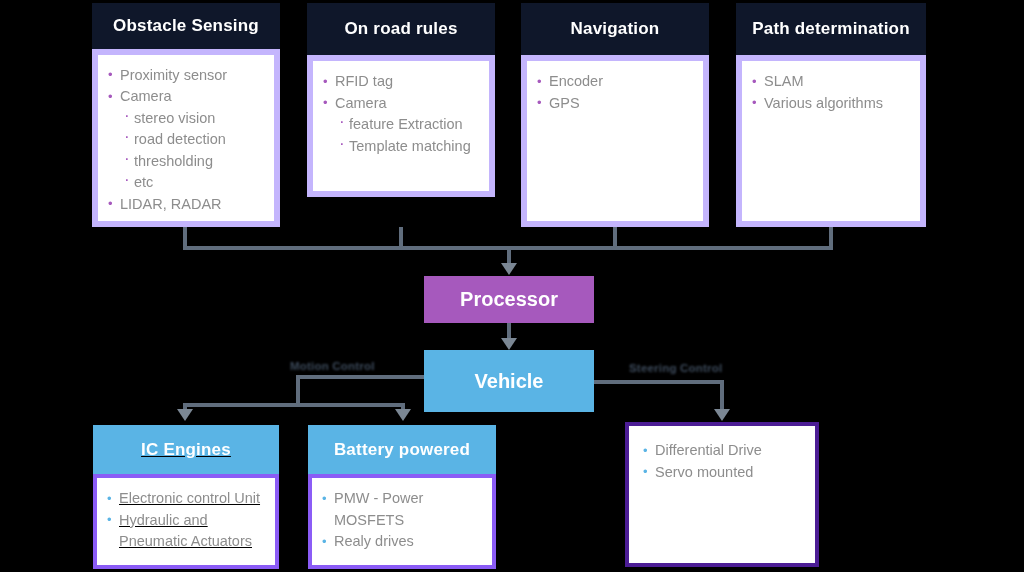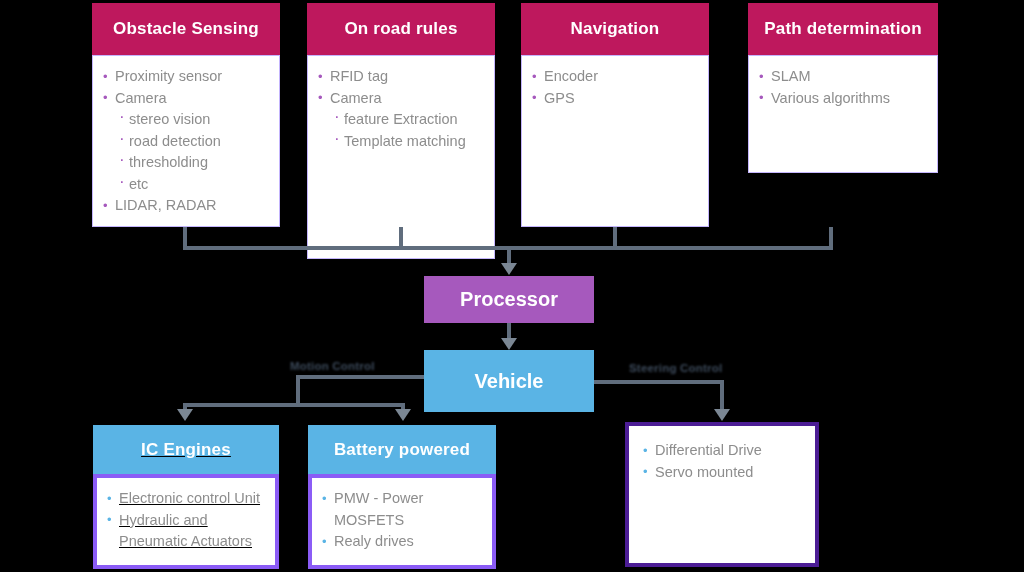--- a/index.html
+++ b/index.html
@@ -19,23 +19,23 @@
     font-size: 17px;
     text-align: center;
     letter-spacing: .2px;
     display: flex; align-items: center; justify-content: center;
   }
   .card .body {
     flex: 1;
     background: #ffffff;
     padding: 10px 8px 6px 10px;
   }
-  .card.purple { background: #be185d; }
+  .card.purple { background: #0f172a; }
   .card.blue   { background: #5ab4e5; }
-  .card.purple .body { border: 1px solid #c4b5fd; }
+  .card.purple .body { border: 6px solid #c4b5fd; }
   .card.blue   .body { border: 4px solid #8b5cf6; }
 
   ul { list-style: none; }
   li {
     color: #8d8d8d;
     font-size: 14.5px;
     line-height: 21.5px;
     position: relative;
     padding-left: 12px;
     white-space: nowrap;
@@ -107,21 +107,21 @@
         <li>Camera</li>
         <li class="sub">stereo vision</li>
         <li class="sub">road detection</li>
         <li class="sub">thresholding</li>
         <li class="sub">etc</li>
         <li>LIDAR, RADAR</li>
       </ul>
     </div>
   </div>
 
-  <div class="card purple" style="left:307px; top:3px; width:188px; height:256px;">
+  <div class="card purple" style="left:307px; top:3px; width:188px; height:194px;">
     <div class="hdr" style="height:52px;">On road rules</div>
     <div class="body">
       <ul>
         <li>RFID tag</li>
         <li>Camera</li>
         <li class="sub">feature Extraction</li>
         <li class="sub">Template matching</li>
       </ul>
     </div>
   </div>
@@ -129,21 +129,21 @@
   <div class="card purple" style="left:521px; top:3px; width:188px; height:224px;">
     <div class="hdr" style="height:52px;">Navigation</div>
     <div class="body">
       <ul>
         <li>Encoder</li>
         <li>GPS</li>
       </ul>
     </div>
   </div>
 
-  <div class="card purple" style="left:736px; top:3px; width:190px; height:170px;margin-left:12px;">
+  <div class="card purple" style="left:736px; top:3px; width:190px; height:224px;">
     <div class="hdr" style="height:52px;">Path determination</div>
     <div class="body">
       <ul>
         <li>SLAM</li>
         <li>Various algorithms</li>
       </ul>
     </div>
   </div>
 
   <div class="ln" style="left:183px; top:227px; width:4px; height:23px;"></div>

